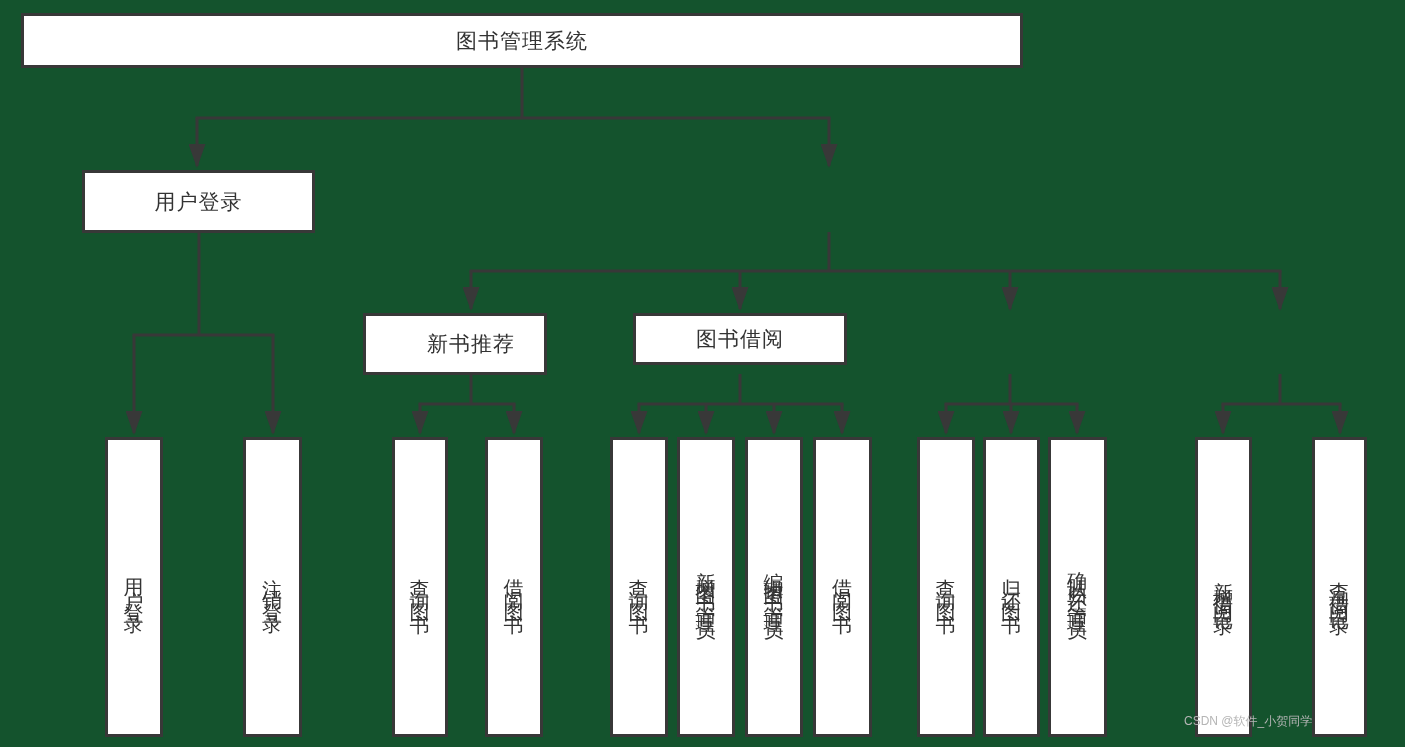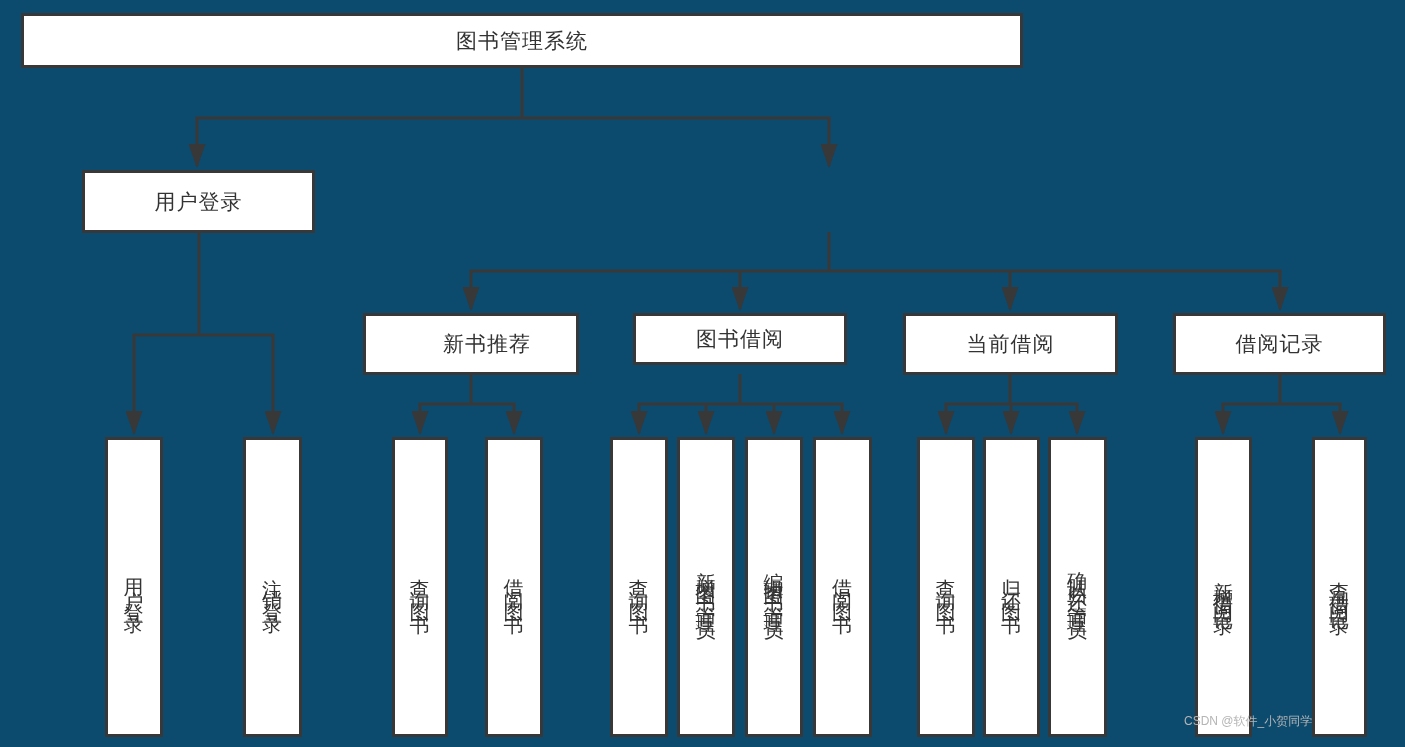--- a/index.html
+++ b/index.html
@@ -1,20 +1,20 @@
 <!DOCTYPE html>
 <html><head>
 <meta charset="utf-8">
 <style>
   html, body { margin: 0; padding: 0; background: #ffffff; }
   .canvas {
     position: relative;
     width: 1405px;
     height: 747px;
-    background: #0c4a6e;
+    background: #14532d;
     font-family: "Liberation Sans", "DejaVu Sans", sans-serif;
     overflow: hidden;
   }
   .connector-layer {
     position: absolute;
     left: 0; top: 0;
     width: 1405px; height: 747px;
     z-index: 1;
   }
   .node {
@@ -105,24 +105,22 @@
     <path d="M1340,404 V433" marker-end="url(#arrow)"></path>
   </svg>
 
   <div class="node hbox" style="left:21px; top:13px; width:1002px; height:55px;">图书管理系统</div>
 
   <div class="node hbox" style="left:82px; top:170px; width:233px; height:63px;">用户登录</div>
 
   <div class="node vbox" style="left:105px; top:437px; width:58px; height:300px;">用户登录</div>
   <div class="node vbox" style="left:243px; top:437px; width:59px; height:300px;">注销登录</div>
 
-  <div class="node hbox" style="left:363px; top:313px; width:216px; height:62px;padding-left:32px;">新书推荐</div>
+  <div class="node hbox" style="left:363px; top:313px; width:184px; height:62px;padding-left:32px;">新书推荐</div>
   <div class="node hbox" style="left:633px; top:313px; width:214px; height:52px;text-align:center;">图书借阅</div>
-  <div class="node hbox" style="left:903px; top:313px; width:215px; height:62px;">当前借阅</div>
-  <div class="node hbox" style="left:1173px; top:313px; width:213px; height:62px;">借阅记录</div>
 
   <div class="node vbox" style="left:392px; top:437px; width:56px; height:300px;">查询图书</div>
   <div class="node vbox" style="left:485px; top:437px; width:58px; height:300px;">借阅图书</div>
 
   <div class="node vbox" style="left:610px; top:437px; width:58px; height:300px;">查询图书</div>
   <div class="node vbox tight" style="left:677px; top:437px; width:58px; height:300px;">新增图书（管理员）</div>
   <div class="node vbox tight" style="left:745px; top:437px; width:58px; height:300px;">编辑图书（管理员）</div>
   <div class="node vbox" style="left:813px; top:437px; width:59px; height:300px;">借阅图书</div>
 
   <div class="node vbox" style="left:917px; top:437px; width:58px; height:300px;">查询图书</div>

